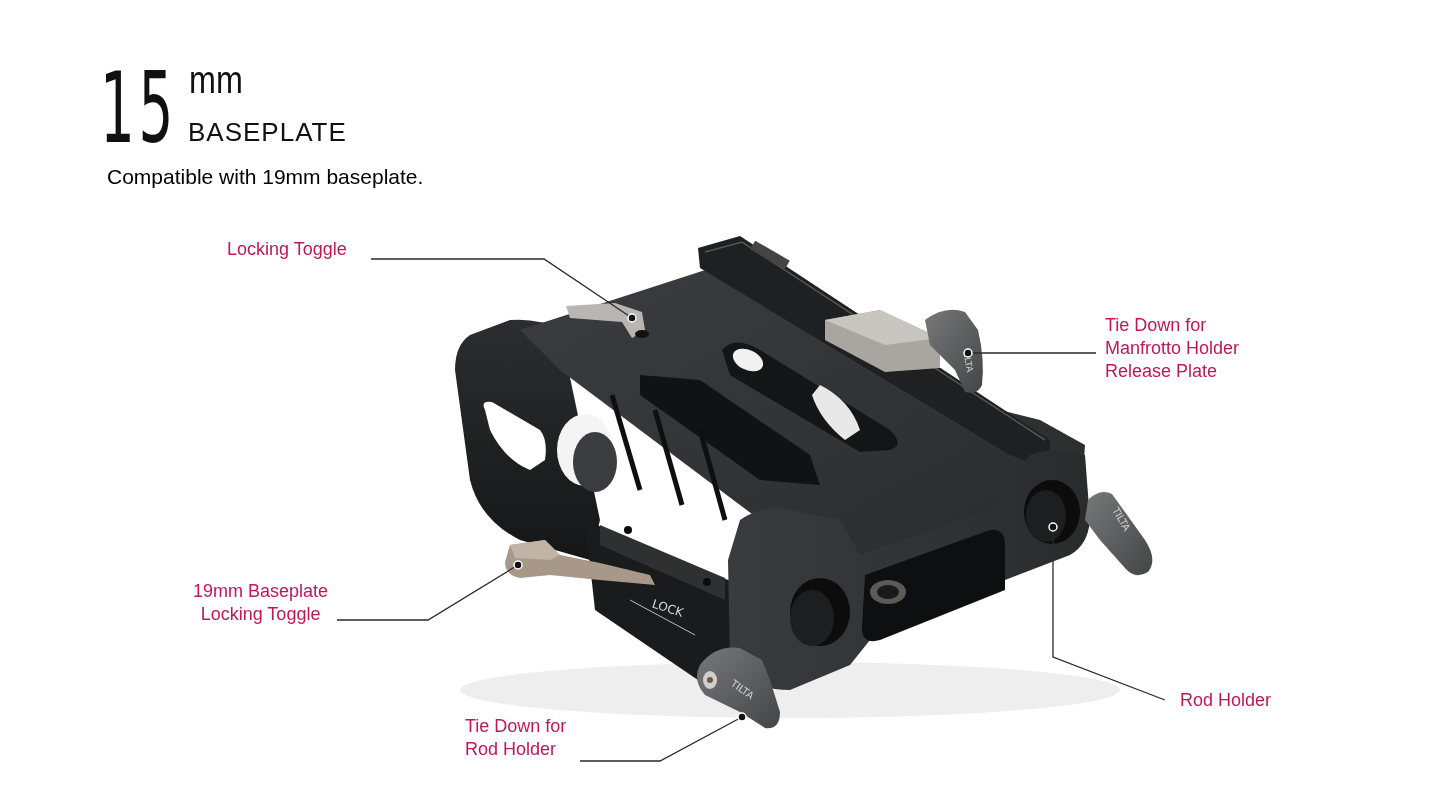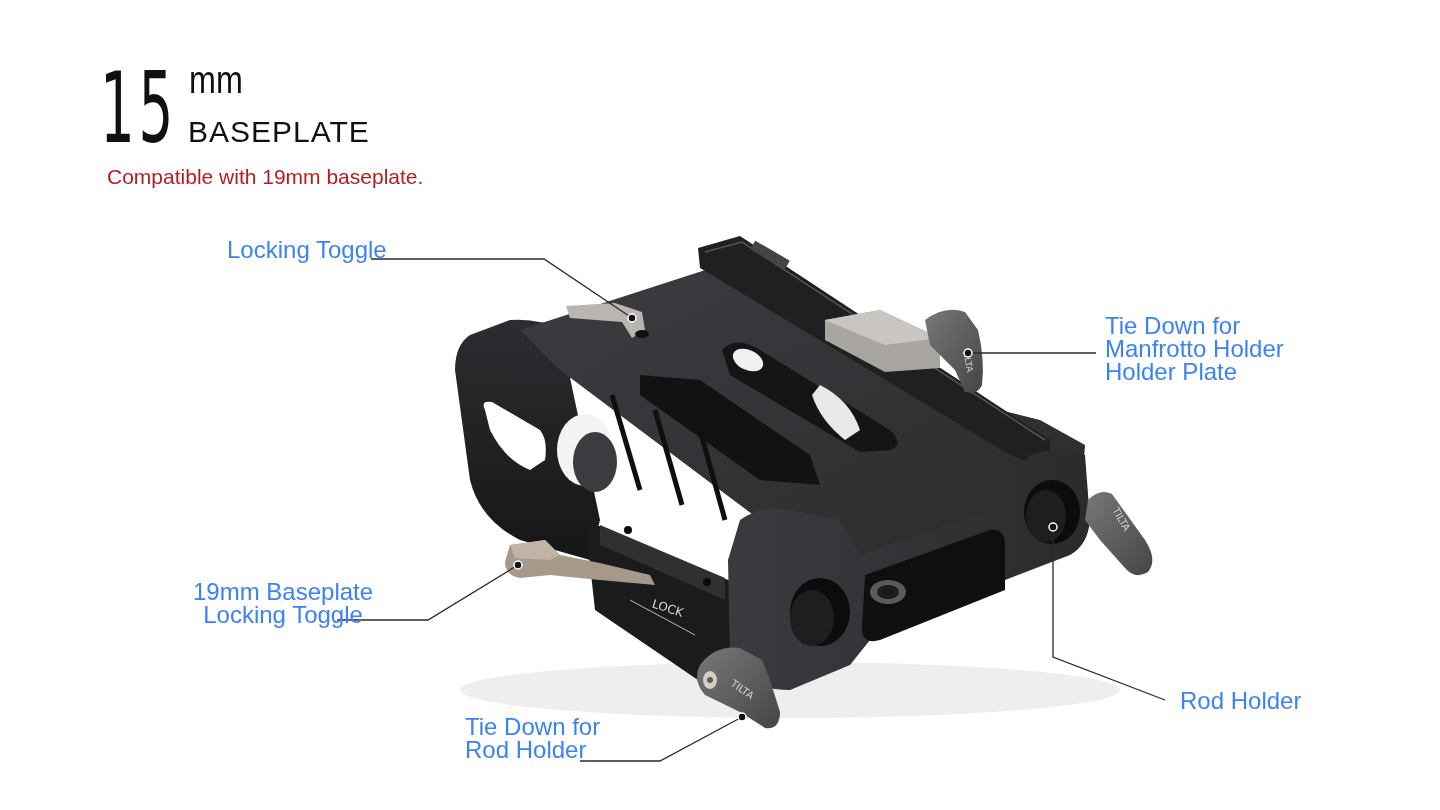--- a/index.html
+++ b/index.html
@@ -2,23 +2,23 @@
 <html><head>
 <meta charset="utf-8">
 <style>
   html, body { margin:0; padding:0; }
   body { width:1440px; height:810px; background:#ffffff; position:relative; overflow:hidden;
          font-family:"Liberation Sans", "DejaVu Sans", sans-serif; color:#111; }
   .hero { position:absolute; left:100px; top:62px; }
   .big-num { position:absolute; left:0; top:0; font-family:"DejaVu Sans Condensed","DejaVu Sans", sans-serif;
              font-size:98px; line-height:92px; font-weight:300; letter-spacing:6px; transform:scaleX(0.62); transform-origin:left top; color:#111;}
   .unit { position:absolute; left:89px; top:-2px; font-size:38px; line-height:40px; transform:scaleX(0.85); transform-origin:left top; font-weight:400;}
-  .title { position:absolute; left:88px; top:52px; font-size:30px; line-height:36px; letter-spacing:1px; white-space:nowrap; }
-  .subtitle { position:absolute; left:107px; top:164px; font-size:21px; line-height:26px; white-space:nowrap; color:#b91c1c; }
-  .label { position:absolute; font-size:24px; line-height:23px; color:#3b82f6; white-space:nowrap; }
+  .title { position:absolute; left:88px; top:52px; font-size:26px; line-height:36px; letter-spacing:1px; white-space:nowrap; }
+  .subtitle { position:absolute; left:107px; top:164px; font-size:21px; line-height:26px; white-space:nowrap; color:#000000; }
+  .label { position:absolute; font-size:18px; line-height:23px; color:#be185d; white-space:nowrap; }
   svg.stage { position:absolute; left:0; top:0; }
 </style>
 </head>
 <body>
 
 <svg class="stage" width="1440" height="810" viewBox="0 0 1440 810">
   <defs>
     <linearGradient id="gTop" x1="0" y1="0" x2="1" y2="1">
       <stop offset="0" stop-color="#3c3d40"></stop>
         <stop offset="1" stop-color="#2a2b2d"></stop>
@@ -120,21 +120,21 @@
 </div>
 <div class="subtitle">Compatible with 19mm baseplate.</div>
 
 <div class="label" style="left:227px; top:238px;">
   <div>Locking Toggle</div>
 </div>
 
 <div class="label" style="left:1105px; top:314px;">
   <div>Tie Down for</div>
   <div>Manfrotto Holder</div>
-  <div>Holder Plate</div>
+  <div>Release Plate</div>
 </div>
 
 <div class="label" style="left:193px; top:580px;text-align:center;">
   <div>19mm Baseplate</div>
   <div>Locking Toggle</div>
 </div>
 
 <div class="label" style="left:465px; top:715px;">
   <div>Tie Down for</div>
   <div>Rod Holder</div>

